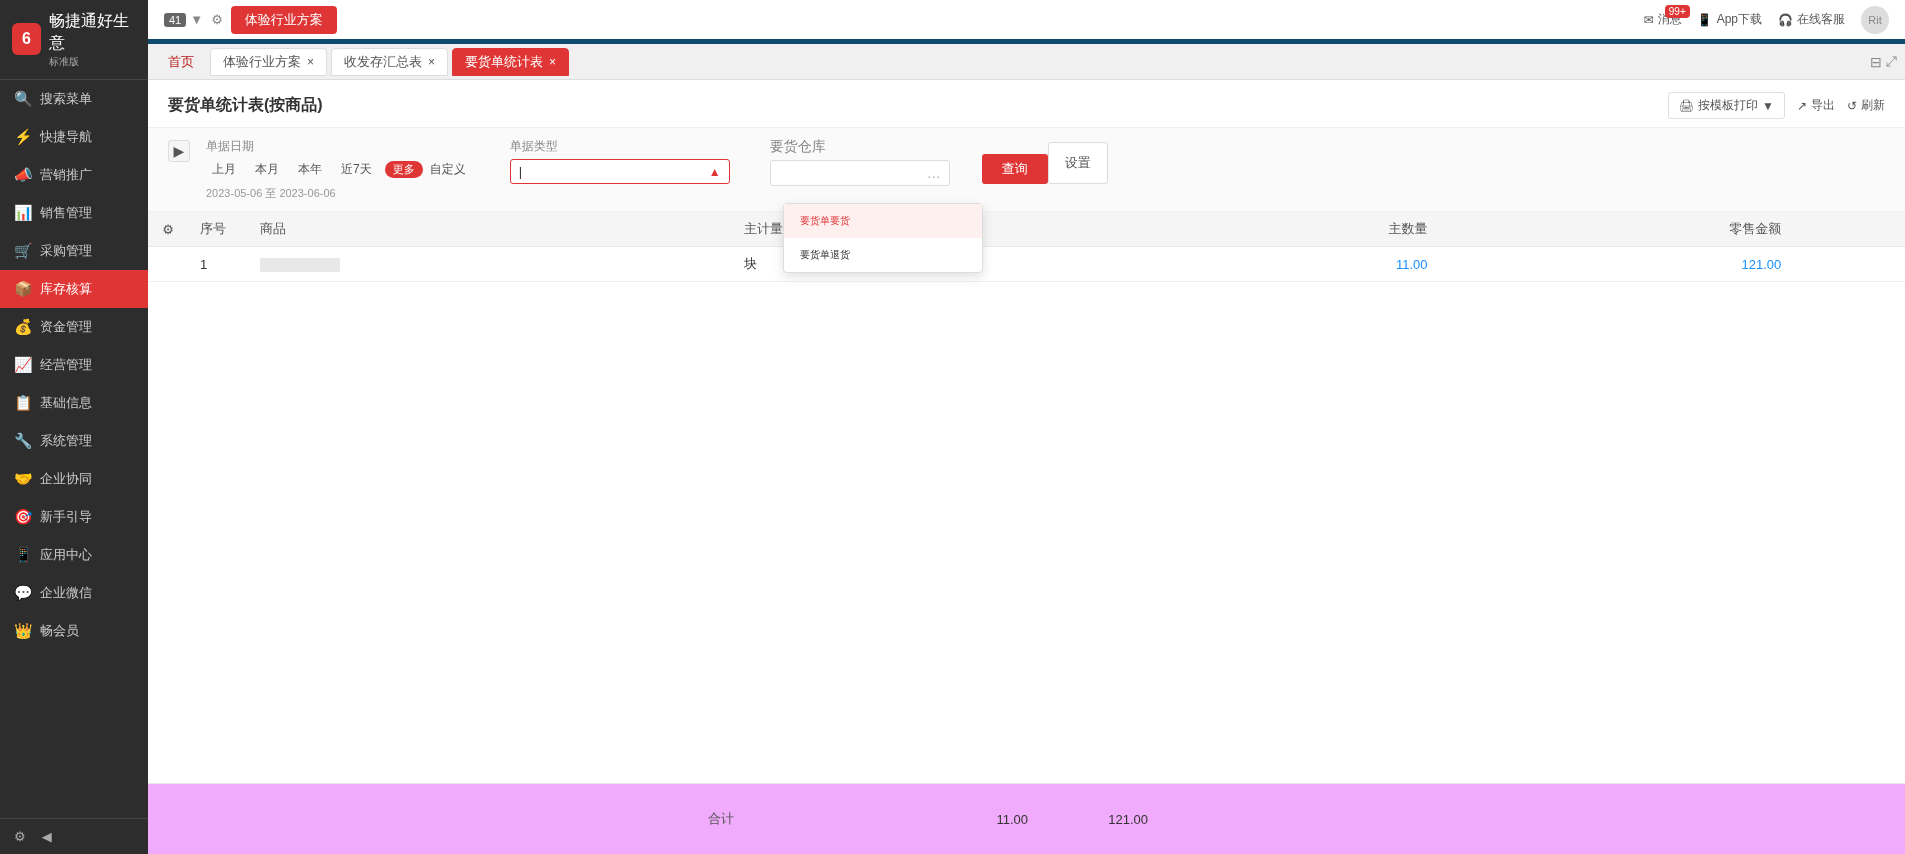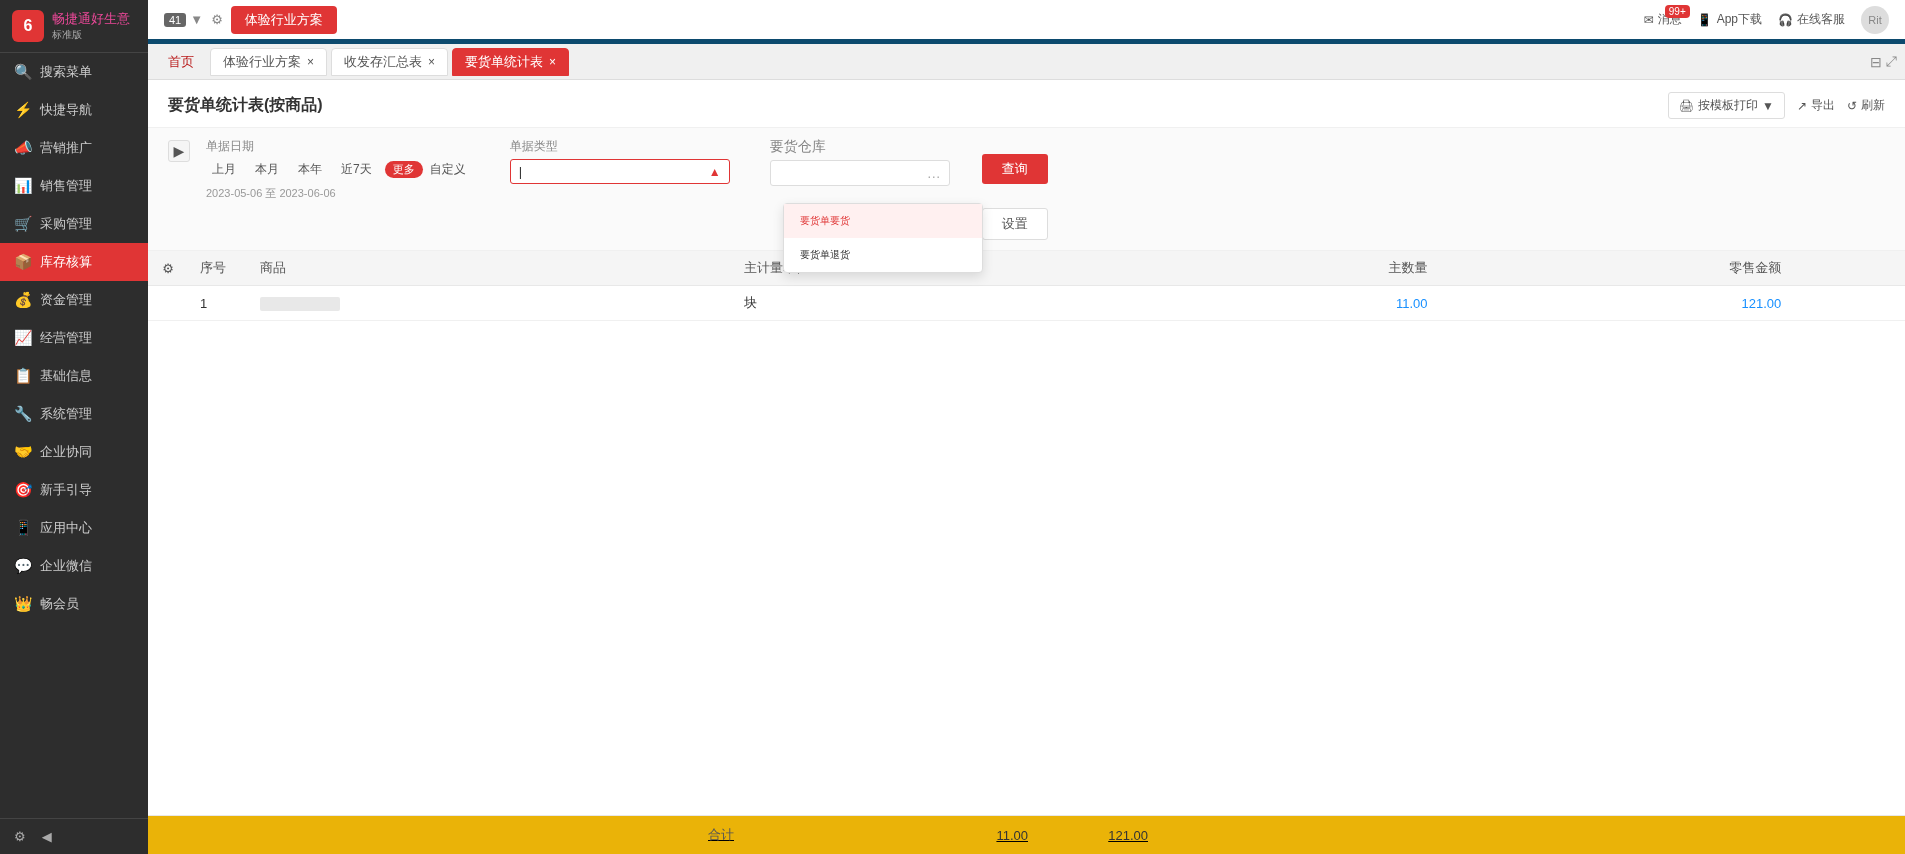--- a/index.html
+++ b/index.html
@@ -23,21 +23,21 @@
       gap: 8px;
     }
     .sidebar-logo .logo-icon {
       width: 32px;
       height: 32px;
       background: #e03535;
       border-radius: 6px;
       display: flex; align-items: center; justify-content: center;
       color: white; font-size: 16px; font-weight: bold;
     }
-    .sidebar-logo .logo-text { font-size: 13px; color: #ec4899; line-height: 1.4; }
+    .sidebar-logo .logo-text { font-size: 16px; color: #ffffff; line-height: 1.4; }
     .sidebar-logo .logo-sub { font-size: 10px; color: #aaa; }
 
     .sidebar-nav { flex: 1; overflow-y: auto; }
     .sidebar-nav::-webkit-scrollbar { width: 4px; }
     .sidebar-nav::-webkit-scrollbar-thumb { background: #555; }
 
     .nav-item {
       display: flex; align-items: center;
       padding: 10px 14px;
       cursor: pointer;
@@ -247,26 +247,26 @@
     .data-table td {
       padding: 8px 12px;
       font-size: 13px;
       color: #333;
       border-bottom: 1px solid #f0f0f0;
     }
     .data-table .settings-col { width: 40px; text-align: center; }
     .data-table .num-col { text-align: right; }
 
     .table-footer {
-      background: #eab308;
+      background: #f0abfc;
       display: flex;
       align-items: center;
-      padding: 10px 20px;
+      padding: 26px 20px;
       border-top: 1px solid #e8e8e8;
-      position: absolute; bottom: 0; left: 0; right: 0; text-decoration: underline;
+      position: absolute; bottom: 0; left: 0; right: 0;
     }
     .footer-total-label { font-size: 13px; color: #555; width: 220px; margin-left: 220px; }
     .footer-total-qty { font-size: 13px; color: #333; width: 100px; text-align: right; }
     .footer-total-amt { font-size: 13px; color: #333; width: 100px; text-align: right; margin-left: 20px; }
 
     .product-placeholder { display: inline-block; width: 80px; height: 14px; background: #e8e8e8; border-radius: 2px; vertical-align: middle; }
 
     
     .num-link { color: #1890ff; text-decoration: none; cursor: pointer; }
   </style>
@@ -451,21 +451,21 @@
       </div>
 
       <div class="filter-warehouse-group" style="margin-left: 24px;">
         <div class="filter-warehouse-label">要货仓库</div>
         <div class="filter-warehouse-input">
           <span></span>
           <span class="more-icon">…</span>
         </div>
       </div>
 
-      <div style="display:flex; flex-direction:column; margin-left:16px; gap:20px;">
+      <div style="display:flex; flex-direction:row; margin-left:16px; gap:0;">
         <button class="query-btn">查询</button>
         <button class="settings-btn">设置</button>
       </div>
 
       <div class="dropdown-overlay">
         <div class="dropdown-item selected">要货单要货</div>
         <div class="dropdown-item">要货单退货</div>
       </div>
     </div>
 

